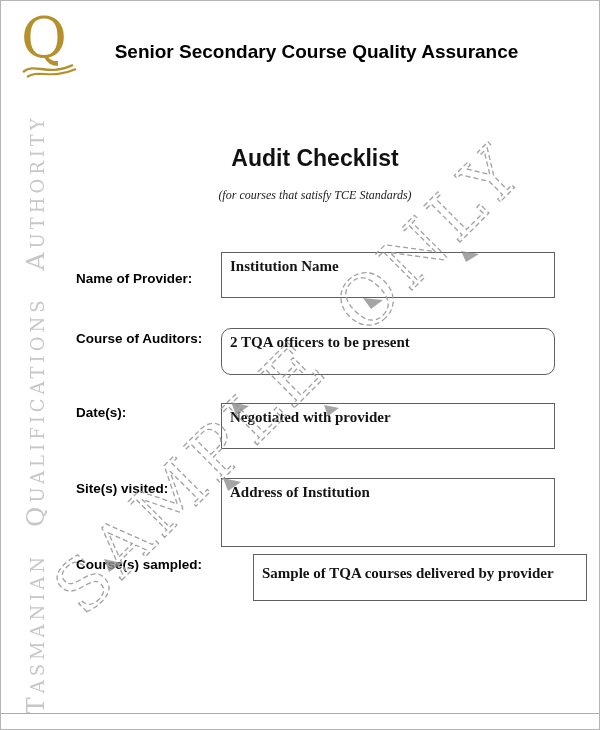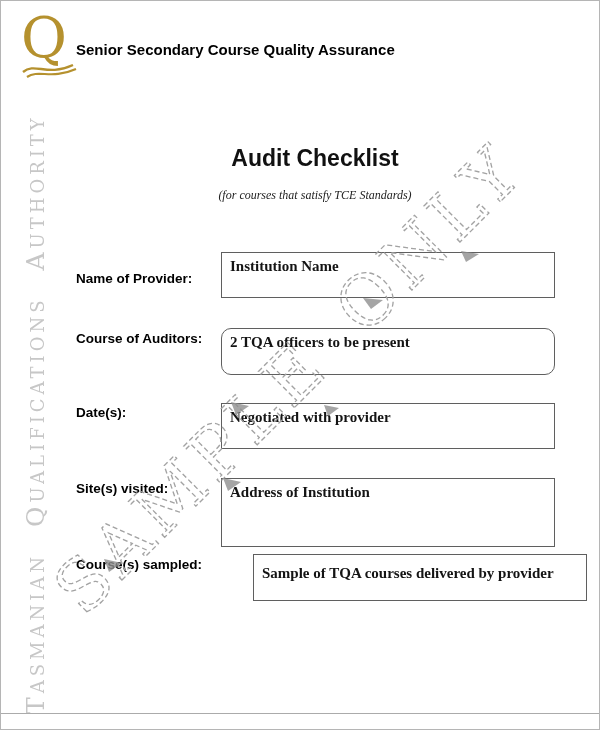--- a/index.html
+++ b/index.html
@@ -21,21 +21,21 @@
     position:absolute;left:20px;top:8px;width:60px;height:72px;
   }
   #logo .q{
     font-family:"DejaVu Serif",serif;
     font-size:56px;line-height:58px;
     color:#b5912e;
   }
   #logo svg{position:absolute;left:-2px;top:52px;}
   #header-title{
     position:absolute;left:75px;right:42px;top:40px;
-    text-align:left;font-weight:bold;font-size:15px;color:#000;
+    text-align:center;font-weight:bold;font-size:19px;color:#000;
   }
 
   
   #sidebar-text{
     position:absolute;left:16px;top:713px;width:618px;height:40px;
     transform-origin:0 0;transform:rotate(-90deg);
     font-family:"DejaVu Serif",serif;
     font-variant:small-caps;
     font-size:25px;line-height:38px;
     letter-spacing:4px;word-spacing:14px;

